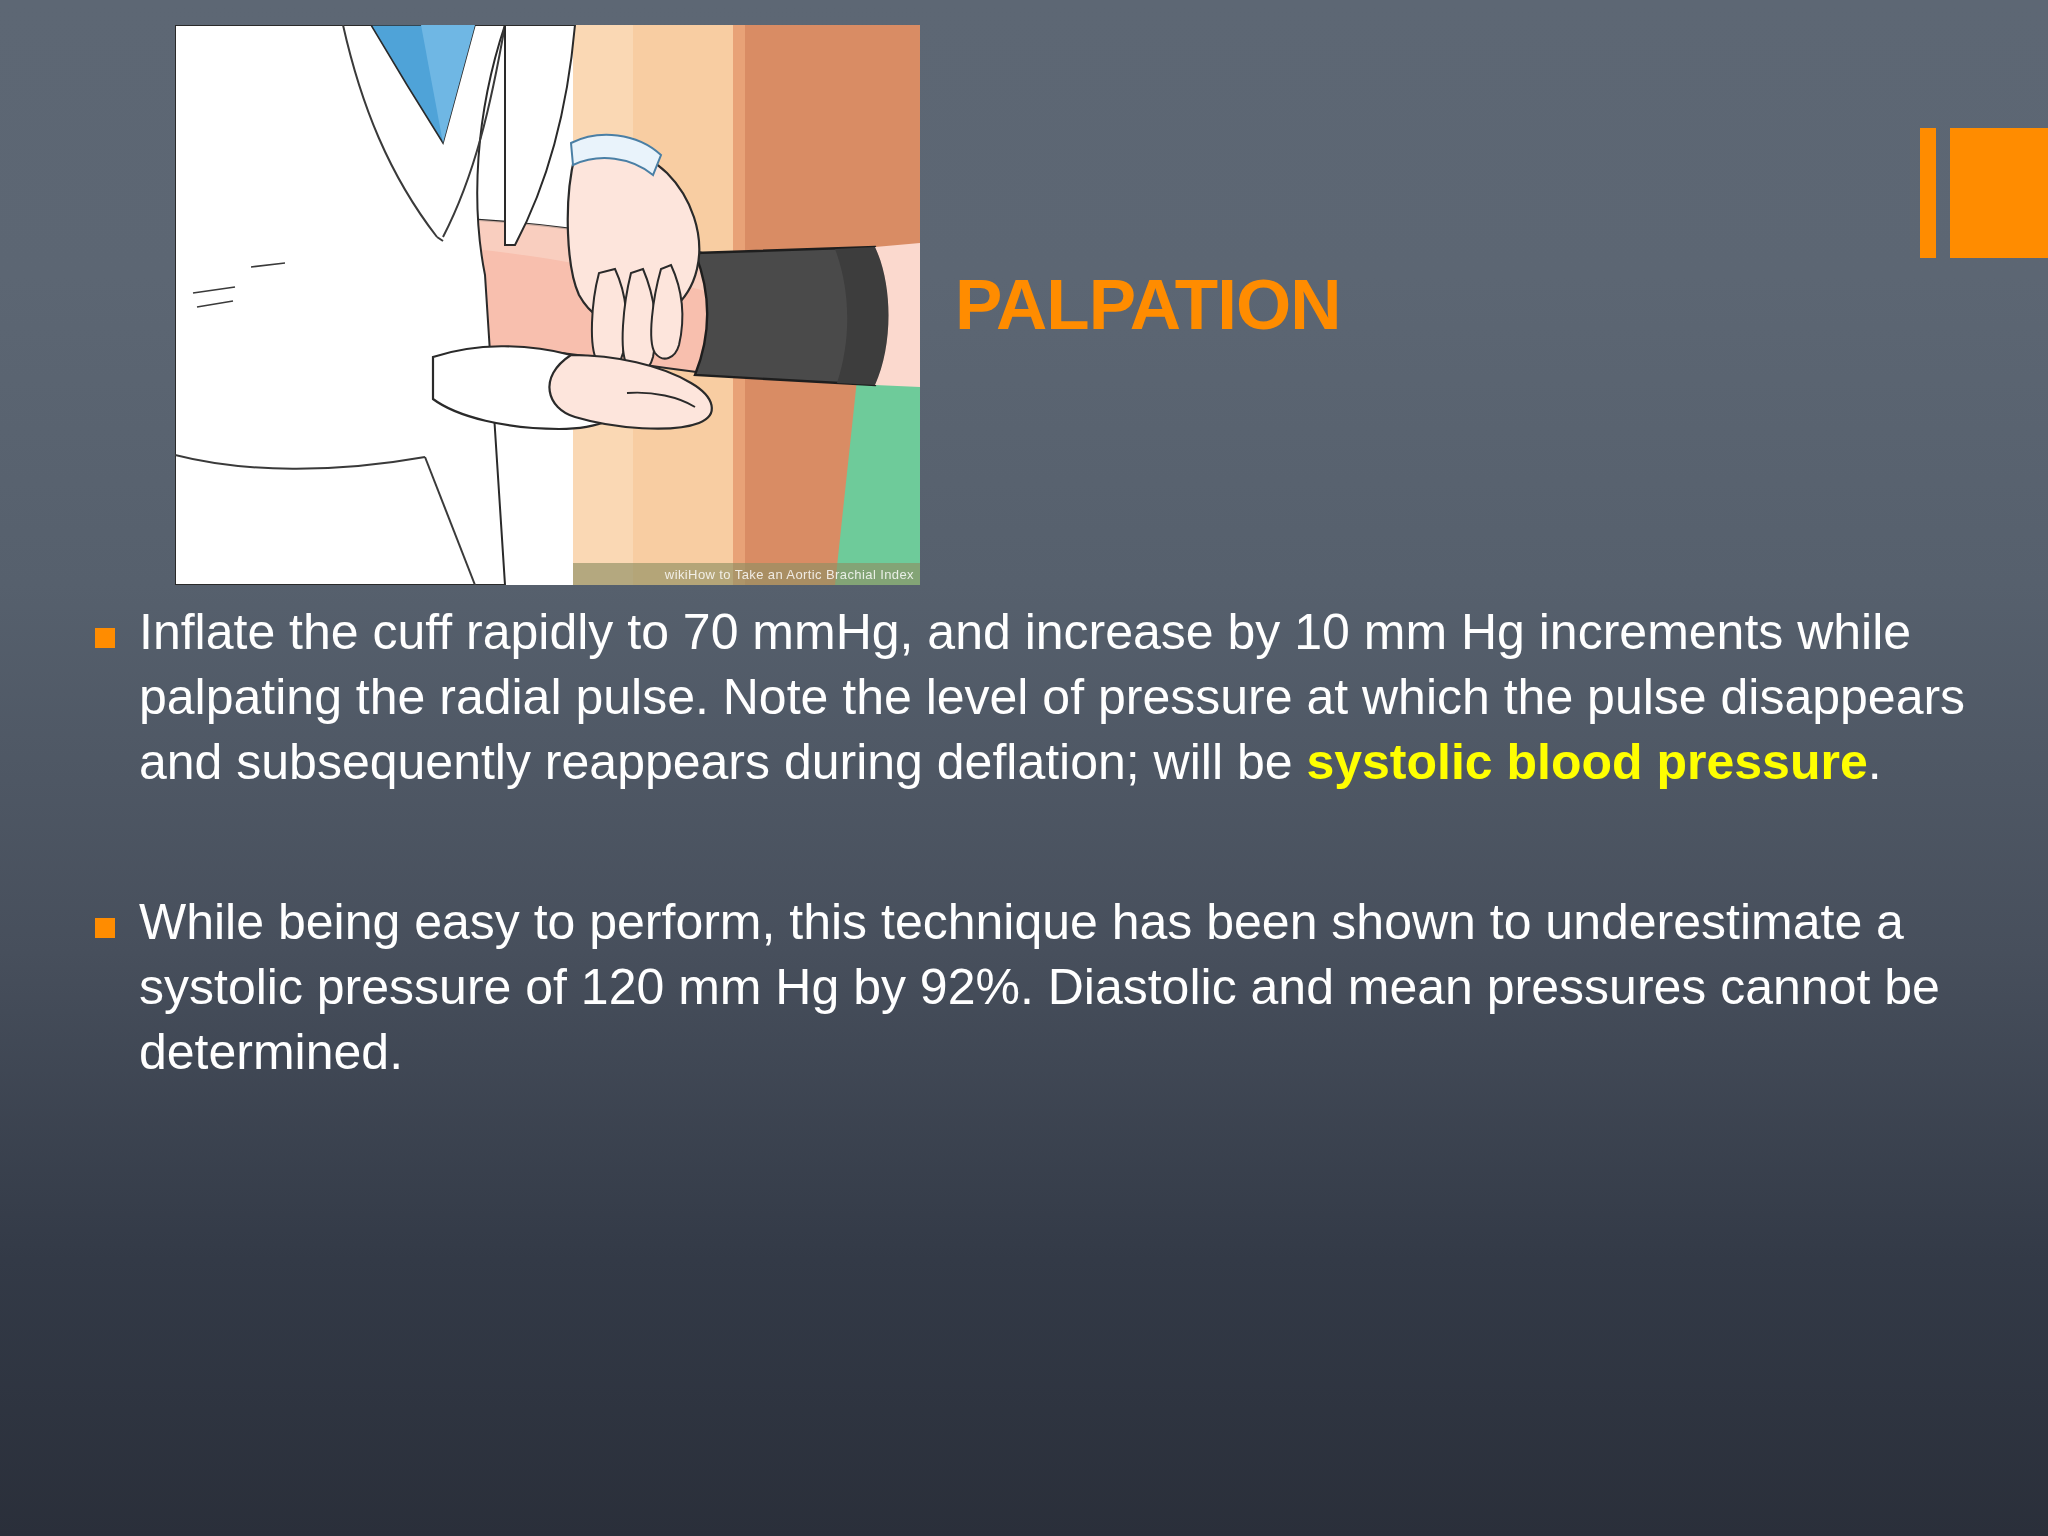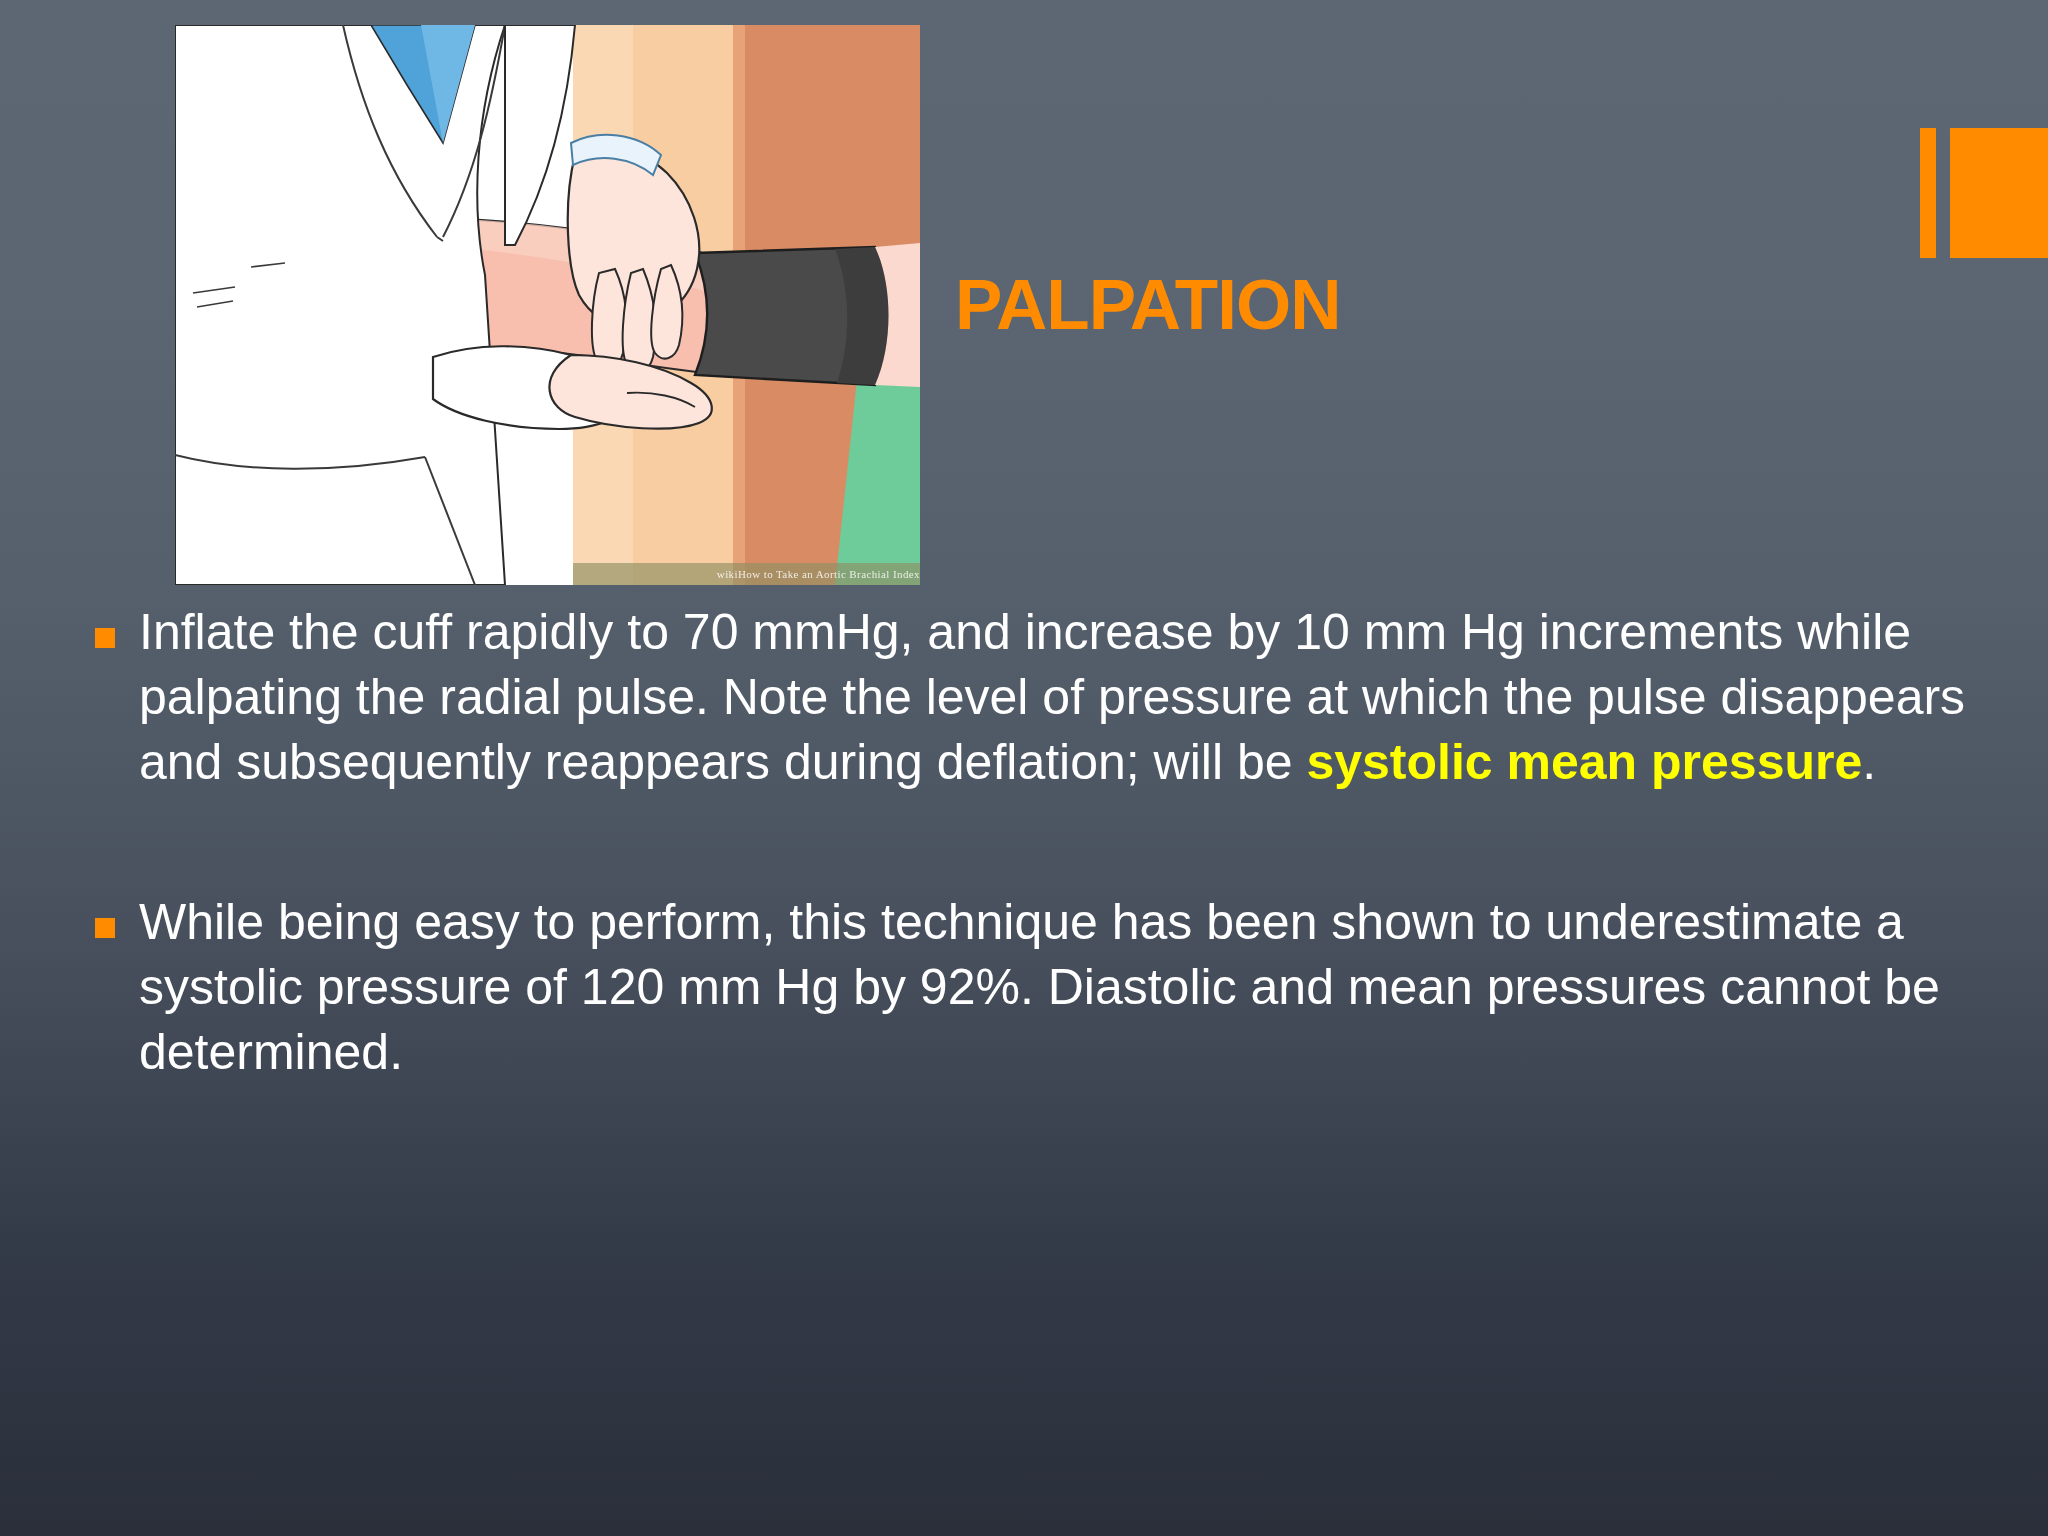--- a/index.html
+++ b/index.html
@@ -65,25 +65,26 @@
   }
   #illustration .wm {
     position: absolute;
     left: 0;
     bottom: 0;
     width: 100%;
     height: 22px;
     display: flex;
     align-items: center;
     justify-content: flex-end;
+    padding-right: 6px;
     box-sizing: border-box;
-    font-size: 11px;
+    font-size: 13px;
     letter-spacing: 0.4px;
     color: rgba(255,255,255,0.82);
-    font-family: Liberation Serif, serif;
+    font-family: Liberation Sans, sans-serif;
     white-space: nowrap;
     overflow: hidden;
   }
 
   
   #title {
     position: absolute;
     left: 955px;
     top: 269px;
     font-size: 71px;
@@ -205,21 +206,21 @@
     <div class="wm">wikiHow to Take an Aortic Brachial Index</div>
   </div>
 
   <div id="title">PALPATION</div>
 
   <div id="body">
 
     <div class="bullet">
       <div class="marker"></div>
       <div class="text">
-        <span>Inflate the cuff rapidly to 70 mmHg, and increase by 10 mm Hg increments while palpating the radial pulse. Note the level of pressure at which the pulse disappears and subsequently reappears during deflation; will be </span><span class="hl">systolic mean pressure</span><span>.</span>
+        <span>Inflate the cuff rapidly to 70 mmHg, and increase by 10 mm Hg increments while palpating the radial pulse. Note the level of pressure at which the pulse disappears and subsequently reappears during deflation; will be </span><span class="hl">systolic blood pressure</span><span>.</span>
       </div>
     </div>
 
     <div class="bullet">
       <div class="marker"></div>
       <div class="text">
         <span>While being easy to perform, this technique has been shown to underestimate a systolic pressure of 120 mm Hg by 92%. Diastolic and mean pressures cannot be determined.</span>
       </div>
     </div>
 

